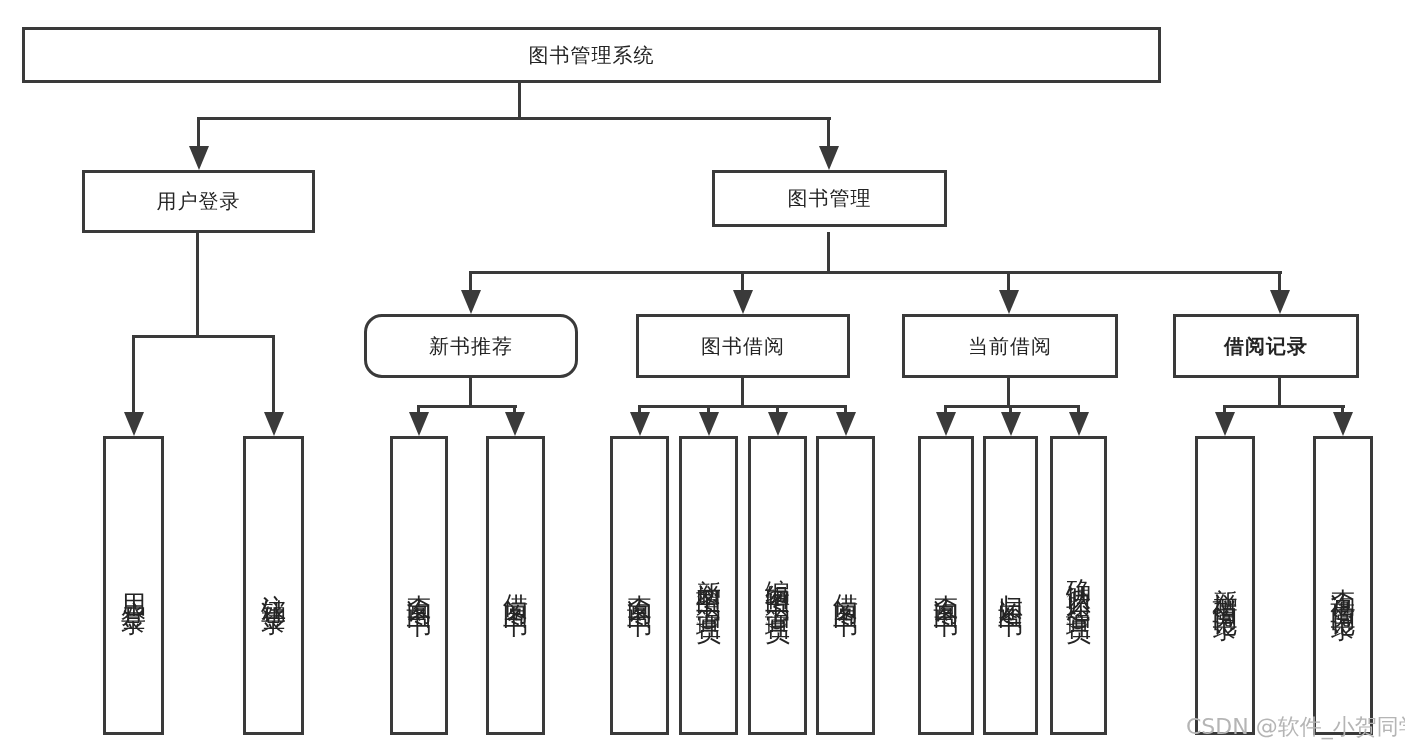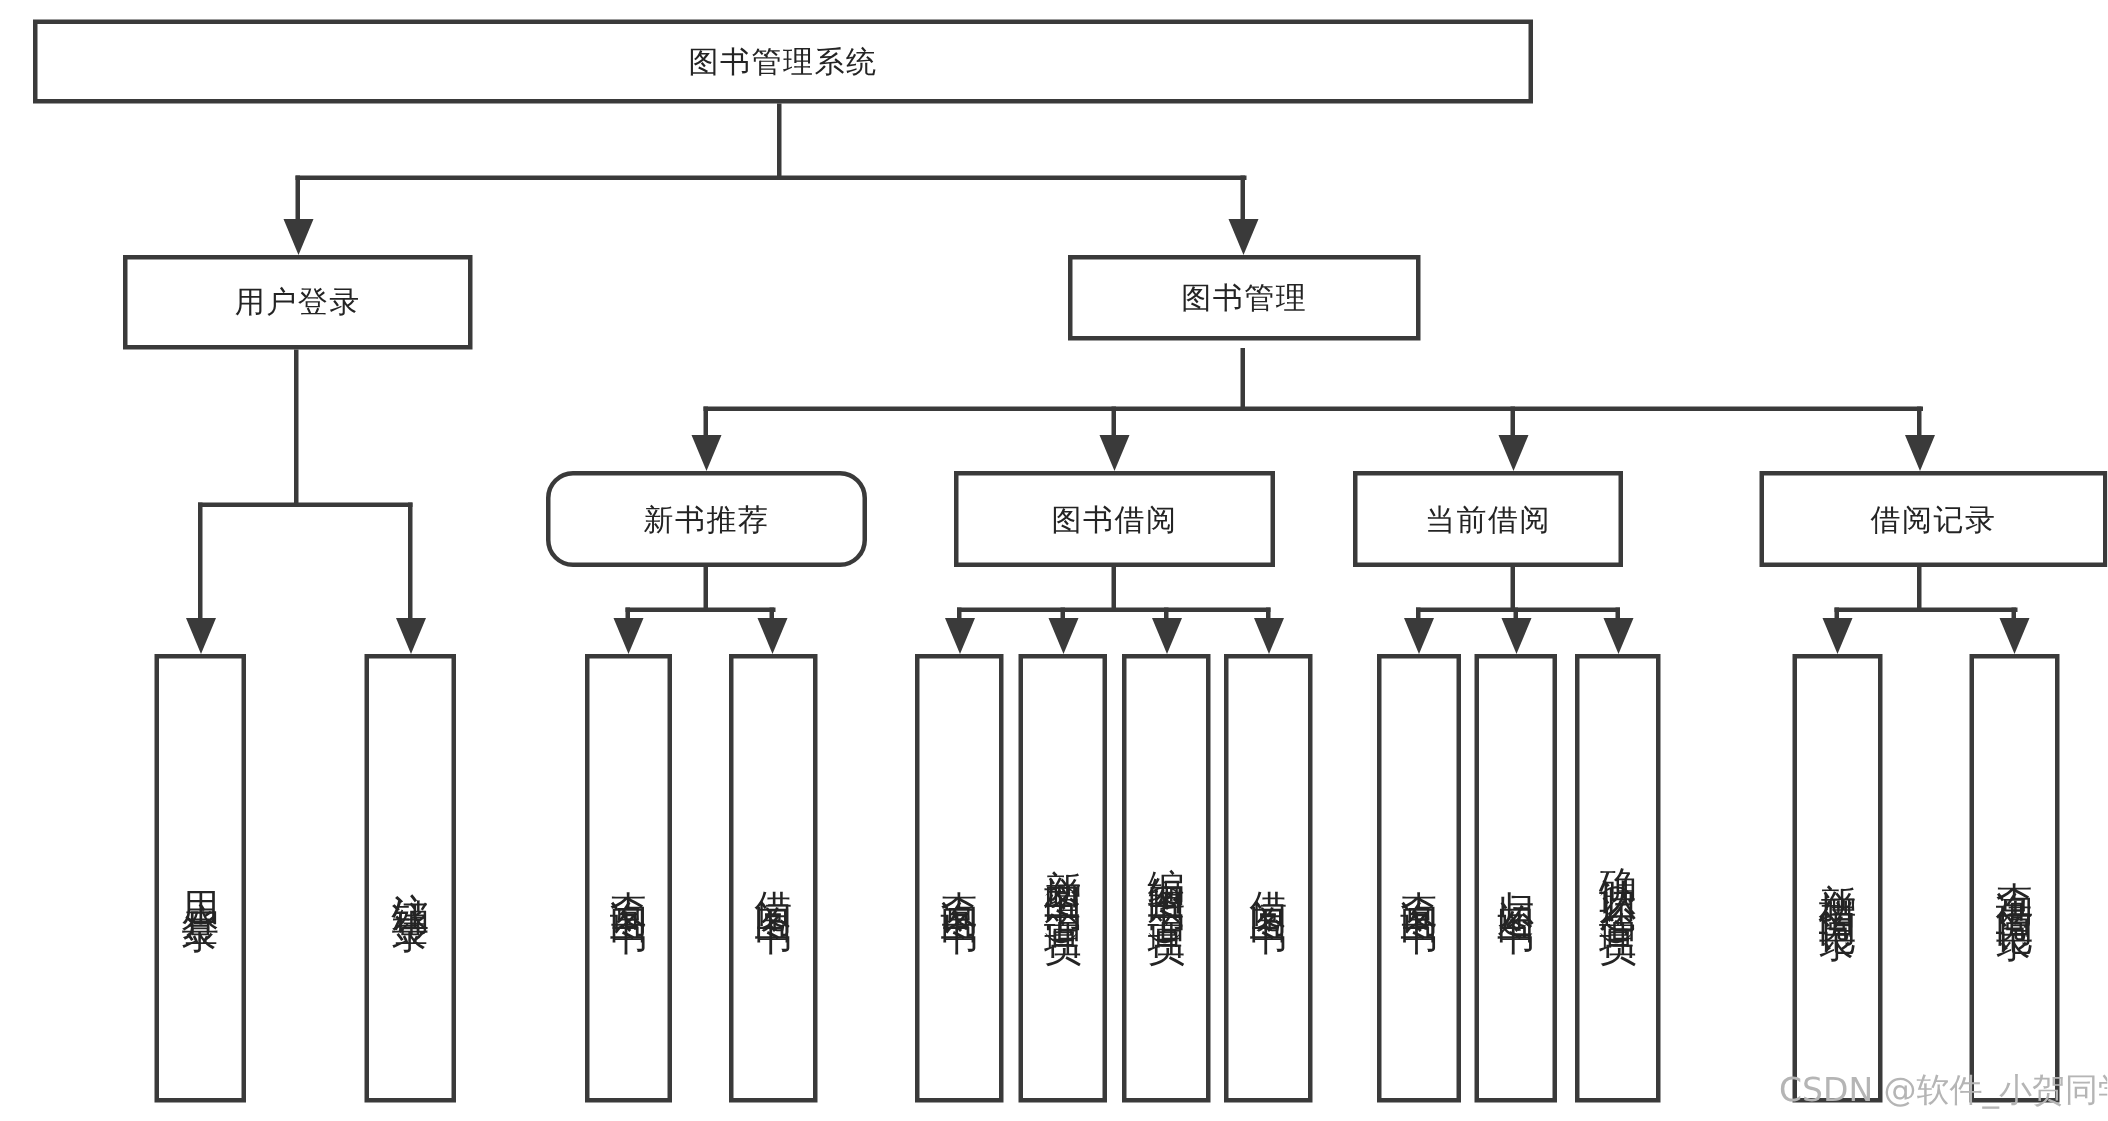--- a/index.html
+++ b/index.html
@@ -48,33 +48,33 @@
     left:1186px; top:712px;
     font-size:22px; color:#b5b5b5;
     z-index:6; white-space:nowrap;
   }
 </style>
 </head>
 <body>
 
 <div id="canvas">
 
-  <div class="box" style="left:22px; top:13px; width:1000px; height:56px;">图书管理系统</div>
+  <div class="box" style="left:22px; top:27px; width:1139px; height:56px;">图书管理系统</div>
 
   <div class="box" style="left:82px; top:170px; width:233px; height:63px;">用户登录</div>
 
   <div class="box" style="left:712px; top:170px; width:235px; height:57px;">图书管理</div>
 
   <div class="box" style="left:364px; top:314px; width:214px; height:64px;border-radius:18px;">新书推荐</div>
 
   <div class="box" style="left:636px; top:314px; width:214px; height:64px;">图书借阅</div>
 
-  <div class="box" style="left:902px; top:314px; width:180px; height:64px;">当前借阅</div>
+  <div class="box" style="left:902px; top:314px; width:216px; height:64px;">当前借阅</div>
 
-  <div class="box" style="left:1173px; top:314px; width:232px; height:64px;">借阅记录</div>
+  <div class="box" style="left:1173px; top:314px; width:186px; height:64px;font-weight:bold;">借阅记录</div>
 
   <div class="vbox" style="left:103px; top:436px; width:61px; height:299px;">
     <span class="vtext">用户登录</span>
   </div>
   <div class="vbox" style="left:243px; top:436px; width:61px; height:299px;">
     <span class="vtext">注销登录</span>
   </div>
 
   <div class="vbox" style="left:390px; top:436px; width:58px; height:299px;">
     <span class="vtext">查询图书</span>

